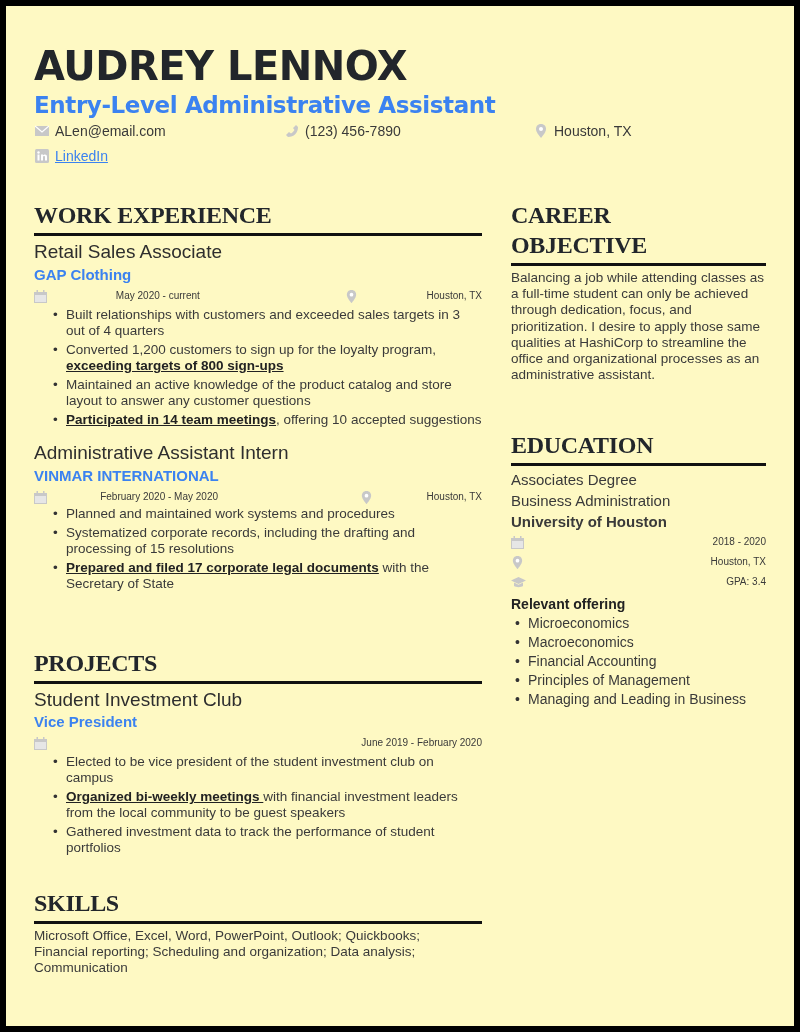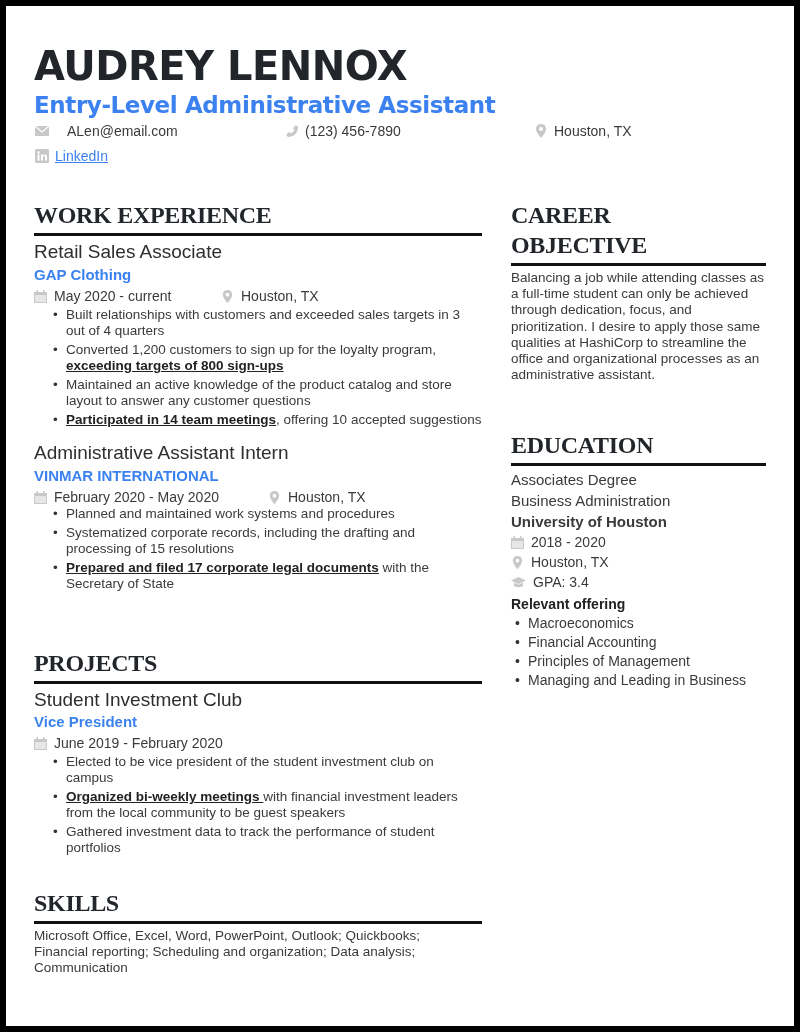--- a/index.html
+++ b/index.html
@@ -3,21 +3,21 @@
 <meta charset="utf-8">
 <style>
   html, body { margin: 0; padding: 0; }
   body {
     width: 800px; height: 1032px; background: #000; position: relative;
     font-family: "Liberation Sans", "DejaVu Sans", sans-serif; color: #2e2e2e;
     overflow: hidden;
   }
   .page {
     position: absolute; left: 6px; top: 6px; width: 788px; height: 1020px;
-    background: #ffffff;
+    background: #fef9c3;
   }
   .abs { position: absolute; }
   .name {
     left: 28px; top: 36px; font-family: "DejaVu Sans", sans-serif; font-weight: bold;
     font-size: 40px; letter-spacing: -0.5px; color: #22262b; line-height: 48px; margin: 0;
   }
   .title {
     left: 28px; top: 84px; font-family: "DejaVu Sans", sans-serif; font-weight: bold;
     font-size: 23px; color: #3b82f0; line-height: 30px; letter-spacing: -0.4px; margin: 0;
   }
@@ -26,42 +26,42 @@
   .contact a { color: #3b82f0; text-decoration: underline; }
   .col-left { left: 28px; width: 448px; }
   .col-right { left: 505px; width: 255px; }
   .sec-h {
     font-family: Liberation Serif, serif; font-weight: bold; font-size: 24px; color: #22262b;
     line-height: 30px; margin: 0; letter-spacing: -0.3px;
   }
   .rule { height: 3px; background: #111; }
   .role { font-size: 19px; color: #2e2e2e; line-height: 24px; }
   .org { font-size: 15px; color: #3b82f0; font-weight: bold; line-height: 20px; }
-  .meta { font-size: 14px; color: #3a3a3a; line-height: 18px; display: flex; align-items: center; }
+  .meta { font-size: 10px; color: #3a3a3a; line-height: 18px; display: flex; align-items: center; justify-content: space-between; }
   .meta .ic { width: 13px; height: 13px; margin-right: 7px; display: inline-block; }
   ul.bul { margin: 0; padding: 0 0 0 32px; list-style: none; }
   ul.bul li { font-size: 13.5px; line-height: 16px; color: #3a3a3a; position: relative; margin-bottom: 3px; }
   ul.bul li::before { content: "•"; position: absolute; left: -13px; top: 0; color: #333; }
   .strong { font-weight: bold; text-decoration: underline; color: #222; }
   .para { font-size: 13.5px; line-height: 16.2px; color: #3a3a3a; }
   .edu-line { font-size: 15px; color: #3a3a3a; line-height: 21px; }
   .rel { font-size: 14px; font-weight: bold; color: #222; line-height: 18px; }
   ul.courses { margin: 0; padding: 0 0 0 17px; list-style: none; }
   ul.courses li { font-size: 14px; line-height: 19px; color: #3a3a3a; position: relative; }
   ul.courses li::before { content: "•"; position: absolute; left: -13px; color: #333; }
 </style>
 </head>
 <body>
 
 <div class="page">
 
   <h1 class="abs name">AUDREY LENNOX</h1>
   <h2 class="abs title">Entry-Level Administrative Assistant</h2>
 
-  <div class="abs contact" style="left:29px; top:116px;gap:12px;">
+  <div class="abs contact" style="left:29px; top:116px;">
     <svg class="ic" viewBox="0 0 14 14">
         <rect x="0" y="2" width="14" height="10" fill="#c8c8c8"></rect>
         <path d="M0 2 L7 8 L14 2" stroke="#fff" stroke-width="1.2" fill="none"></path>
       </svg>
     <span>ALen@email.com</span>
   </div>
   <div class="abs contact" style="left:279px; top:116px;">
     <svg class="ic" viewBox="0 0 14 14">
         <path d="M11 1 L13 3 C13 9 9 13 3 13 L1 11 L4 8 L6 9.5 C7.5 8.5 8.5 7.5 9.5 6 L8 4 Z" fill="#c8c8c8"></path>
       </svg>
@@ -199,20 +199,21 @@
     </div>
     <div class="meta" style="line-height:20px;">
       <svg class="ic" style="width:15px;" viewBox="0 0 15 13">
           <path d="M0 4.5 L7.5 1 L15 4.5 L7.5 8 Z" fill="#c8c8c8"></path>
           <path d="M3 6.5 V10 C5 11.5 10 11.5 12 10 V6.5 L7.5 8.8 Z" fill="#c8c8c8"></path>
         </svg>
       <span>GPA: 3.4</span>
     </div>
     <div class="rel" style="margin-top:3px;">Relevant offering</div>
     <ul class="courses" style="margin-top:1px;">
+      <li>Microeconomics</li>
       <li>Macroeconomics</li>
       <li>Financial Accounting</li>
       <li>Principles of Management</li>
       <li>Managing and Leading in Business</li>
     </ul>
   </div>
 
 </div>
 
 </body></html>

